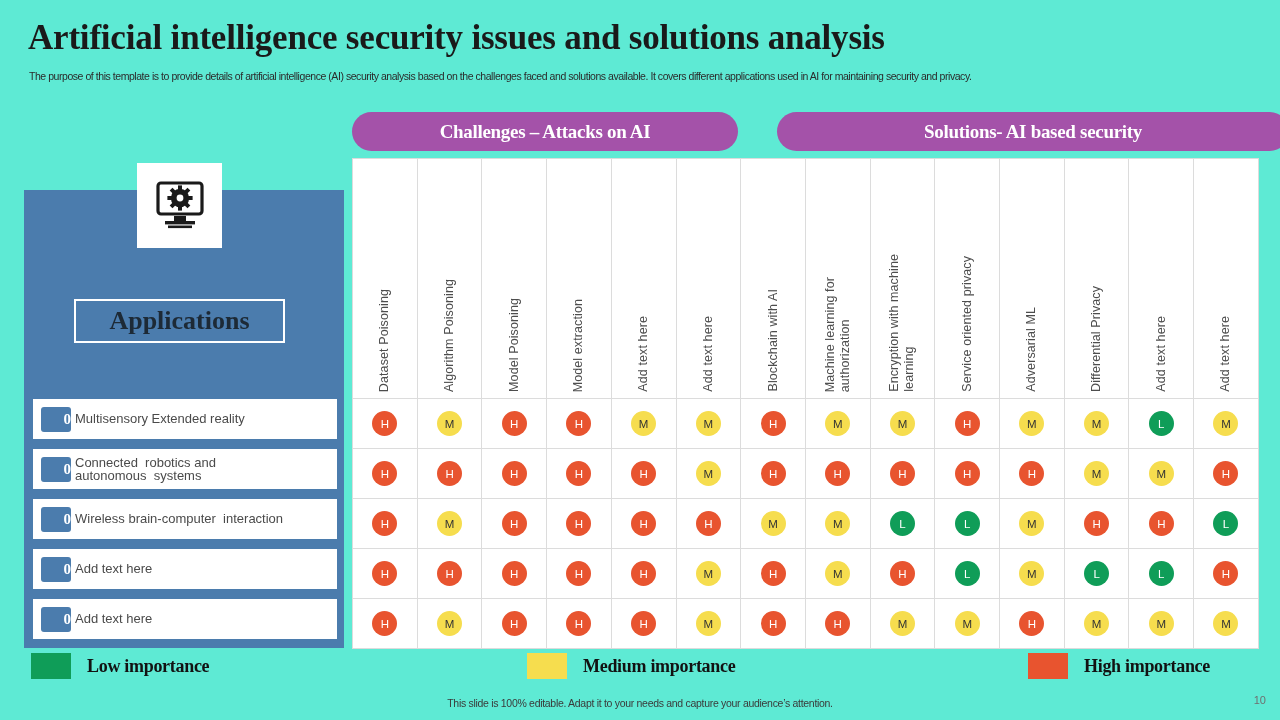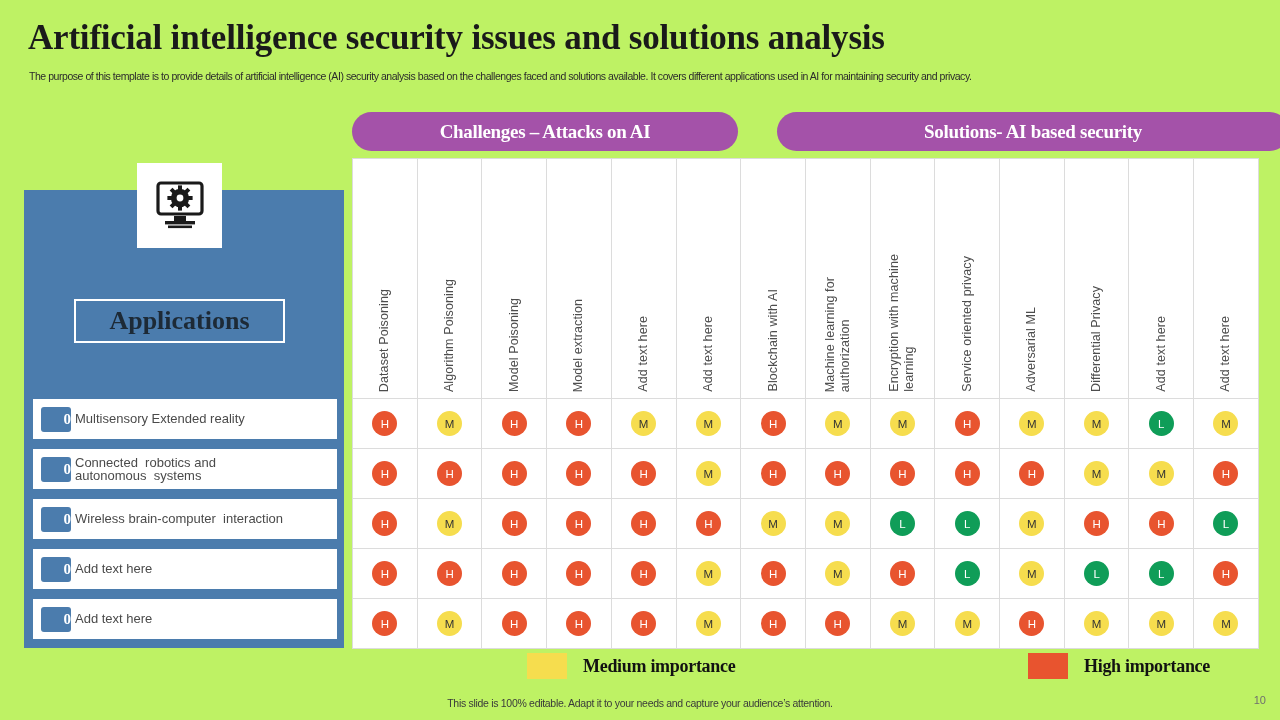--- a/index.html
+++ b/index.html
@@ -2,21 +2,21 @@
 <html><head>
 <meta charset="utf-8">
 <style>
   * { box-sizing: border-box; margin: 0; padding: 0; }
   html, body {
     width: 1280px; height: 720px;
     background: #ffffff;
     font-family: "Liberation Sans", sans-serif;
     overflow: hidden;
   }
-  .slide { position: relative; width: 1280px; height: 720px; background: #bef264; }
+  .slide { position: relative; width: 1280px; height: 720px; background: #5eead4; }
 
   
   .title {
     position: absolute; left: 28px; top: 18px;
     font-family: "Liberation Serif", serif;
     font-size: 35px; font-weight: 700; color: #1a1a1a;
     letter-spacing: -0.2px; white-space: nowrap;
   }
   .subtitle {
     position: absolute; left: 29px; top: 70px; width: 1210px;
@@ -379,20 +379,24 @@
           <td><span class="dot M">M</span></td>
           <td><span class="dot H">H</span></td>
           <td><span class="dot M">M</span></td>
           <td><span class="dot M">M</span></td>
           <td><span class="dot M">M</span></td>
         </tr>
       </tbody>
   </table>
 
   <div class="legend">
+    <div class="legend-item legend-low">
+      <div class="legend-swatch" id="sw-low" style="background: rgb(15, 157, 88);"></div>
+      <div class="legend-text">Low importance</div>
+    </div>
     <div class="legend-item legend-medium">
       <div class="legend-swatch" id="sw-med" style="background: rgb(246, 221, 78);"></div>
       <div class="legend-text">Medium importance</div>
     </div>
     <div class="legend-item legend-high">
       <div class="legend-swatch" id="sw-high" style="background: rgb(232, 84, 47);"></div>
       <div class="legend-text">High importance</div>
     </div>
   </div>
 

